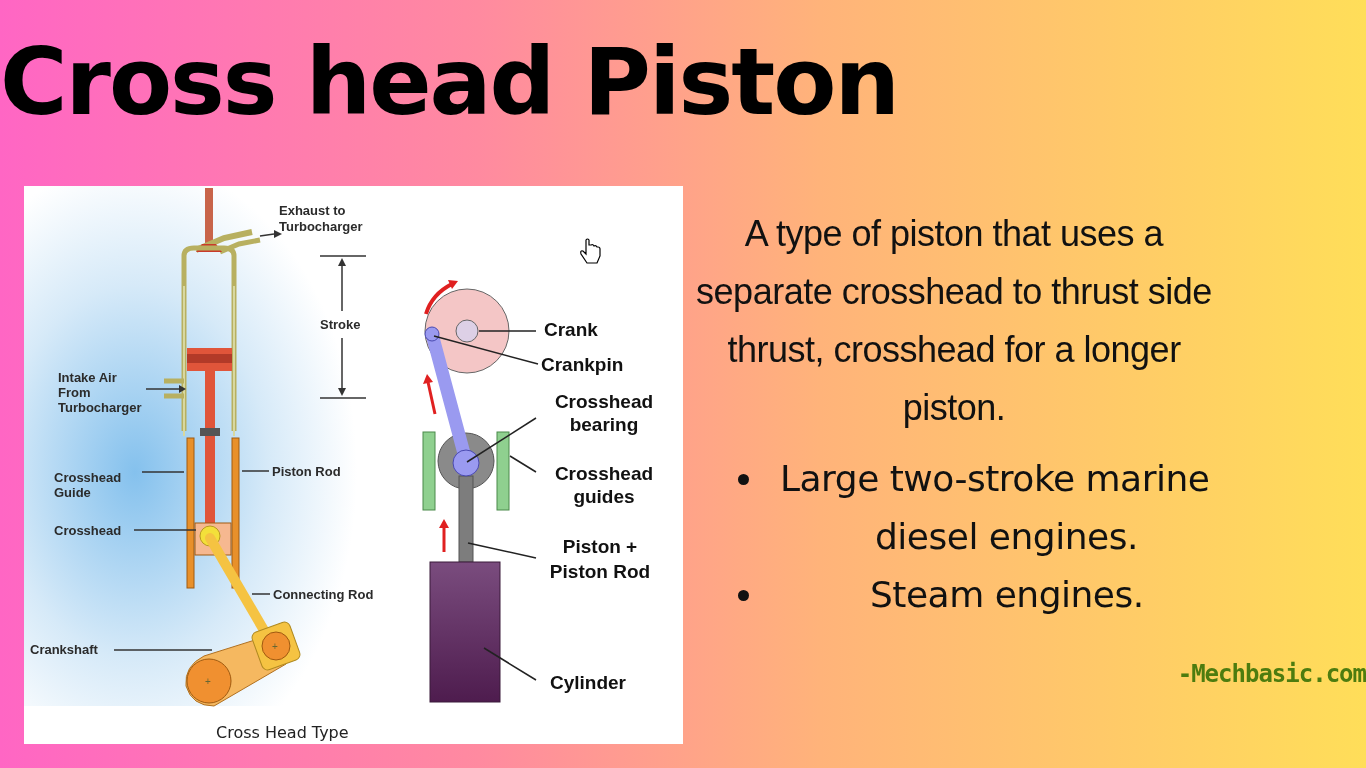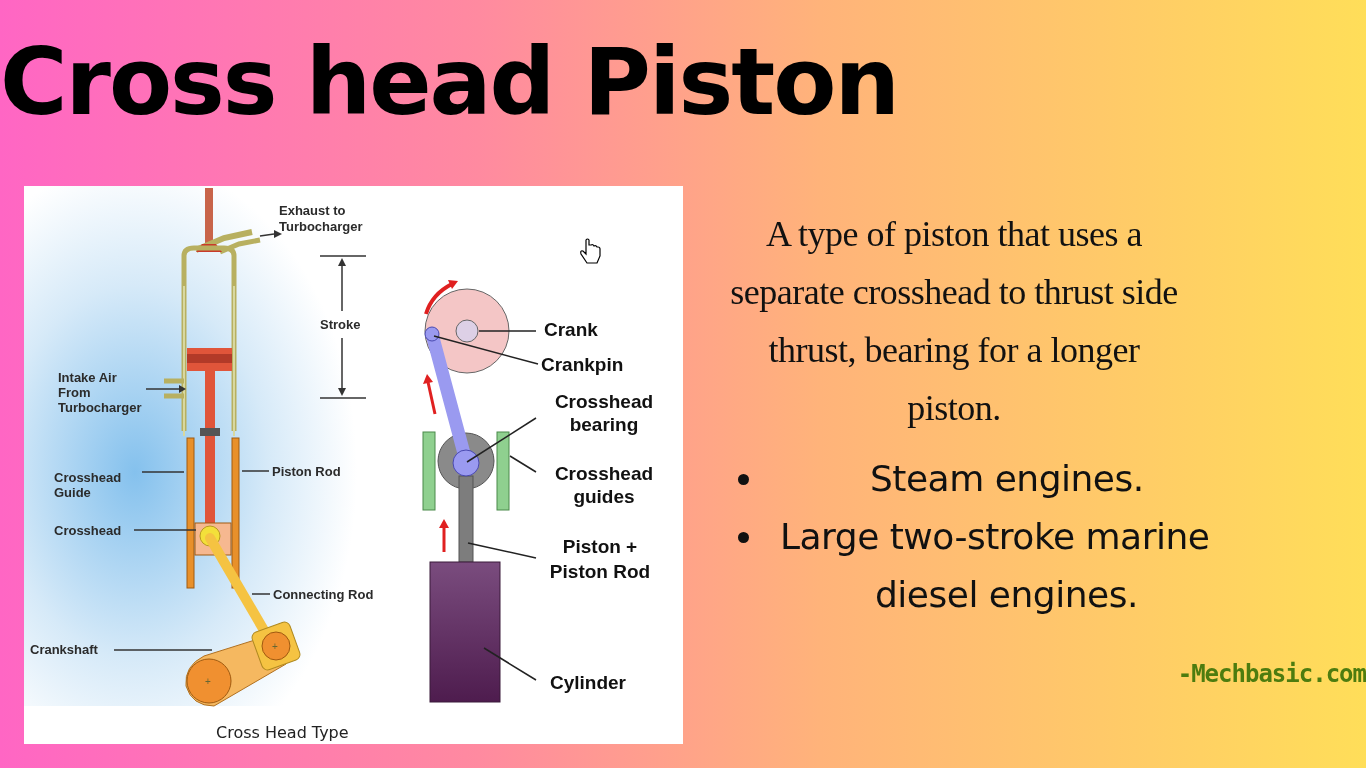--- a/index.html
+++ b/index.html
@@ -15,21 +15,21 @@
   }
   .figure {
     position:absolute; left:24px; top:186px; width:659px; height:558px;
     background:#fff; overflow:hidden;
   }
   .figure svg { position:absolute; left:0; top:0; }
   .lbl { font-family:"Liberation Sans", sans-serif; font-weight:bold; fill:#2b2b2b; }
   .lbl2 { font-family:"Liberation Sans", sans-serif; font-weight:bold; fill:#111; }
   .desc {
     position:absolute; left:683px; top:205px; width:542px; text-align:center;
-    font-family:Liberation Serif, serif; font-size:36px; line-height:58px; color:#111;
+    font-family:Liberation Sans, sans-serif; font-size:36px; line-height:58px; color:#111;
     letter-spacing:-0.5px;
   }
   .bullets {
     position:absolute; left:730px; top:450px; width:600px;
     font-family:"DejaVu Sans", sans-serif; font-size:36px; line-height:58px; color:#111;
     letter-spacing:-0.5px;
   }
   .bullet-row { position:relative; }
   .dot { position:absolute; left:8px; top:24px; width:11px; height:11px; border-radius:50%; background:#111; }
   .b1 { padding-left:50px; }
@@ -174,29 +174,29 @@
       <text class="lbl2" x="576" y="367" font-size="19" text-anchor="middle">Piston +</text>
       <text class="lbl2" x="576" y="392" font-size="19" text-anchor="middle">Piston Rod</text>
       <text class="lbl2" x="526" y="503" font-size="19">Cylinder</text>
     </g>
   </svg>
 </div>
 
 <div class="desc">
   <div>A type of piston that uses a</div>
   <div>separate crosshead to thrust side</div>
-  <div>thrust, bearing for a longer</div>
+  <div>thrust, crosshead for a longer</div>
   <div>piston.</div>
 </div>
 
 <div class="bullets">
-  <div class="bullet-row b2">
-    <span class="dot"></span>
-    <span>Steam engines.</span>
-  </div>
   <div class="bullet-row b1">
     <span class="dot"></span>
     <span>Large two-stroke marine</span>
     <span class="l2">diesel engines.</span>
   </div>
+  <div class="bullet-row b2">
+    <span class="dot"></span>
+    <span>Steam engines.</span>
+  </div>
 </div>
 
 <div class="watermark">-Mechbasic.com</div>
 
 </body></html>

